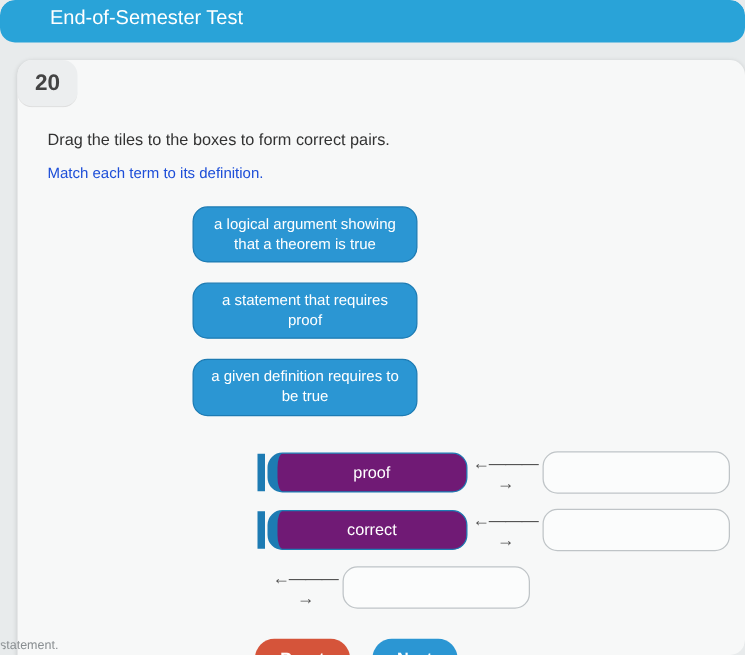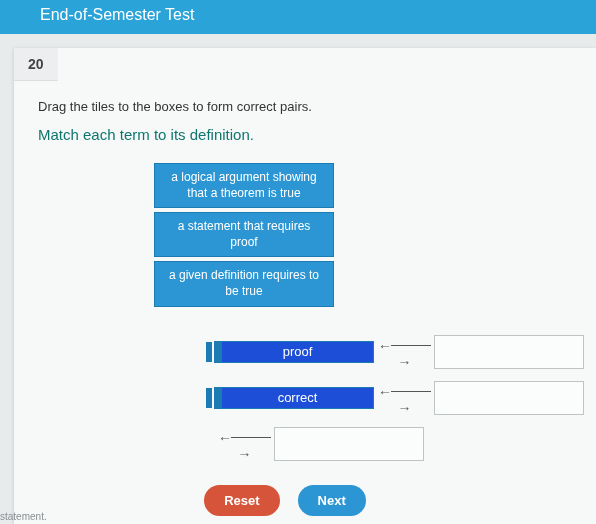--- a/index.html
+++ b/index.html
@@ -1,15 +1,15 @@
 <!DOCTYPE html>
 <html><head>
 <meta charset="utf-8">
 <style>
-  * { box-sizing: border-box; margin: 0; padding: 0; }
+  * { box-sizing: border-box; margin: 0; padding: 0; border-radius: 12px; }
   body {
     font-family: Arial, Helvetica, sans-serif;
     background: #e8ebec;
     width: 596px;
     height: 524px;
     overflow: hidden;
     position: relative;
   }
   .header {
     background: #29a3d8;
@@ -24,40 +24,40 @@
     width: 582px;
     min-height: 470px;
     box-shadow: 0 1px 4px rgba(0,0,0,0.15);
     position: relative;
     padding-bottom: 20px;
   }
   .qnum {
     background: #eceeef;
     display: inline-block;
     padding: 8px 14px;
-    font-size: 14px;
+    font-size: 18px;
     font-weight: bold;
     color: #444;
     border-bottom: 1px solid #ddd;
   }
   .instructions {
     padding: 18px 24px 6px 24px;
     font-size: 13px;
     color: #333;
   }
   .prompt {
     padding: 6px 24px 14px 24px;
-    font-size: 15px;
-    color: #0f766e;
+    font-size: 12px;
+    color: #1d4ed8;
   }
   .tiles-area {
     padding: 6px 0 10px 140px;
     display: flex;
     flex-wrap: wrap;
-    gap: 4px 18px;
+    gap: 16px 18px;
     width: 440px;
   }
   .tile {
     background: #2b96d3;
     color: #fff;
     border: 1px solid #1d7bb3;
     padding: 6px 10px;
     font-size: 12px;
     text-align: center;
     cursor: grab;
@@ -71,26 +71,26 @@
   .match-area {
     margin-top: 18px;
     padding-left: 200px;
   }
   .match-row {
     display: flex;
     align-items: center;
     margin-bottom: 12px;
   }
   .term-box {
-    background: #1d4ed8;
+    background: #701a75;
     color: #fff;
     border: 1px solid #1d7bb3;
     border-left: 8px solid #1d7bb3;
     width: 160px;
-    height: 22px;
+    height: 32px;
     font-size: 13px;
     display: flex;
     align-items: center;
     justify-content: center;
     position: relative;
   }
   .term-box::before {
     content: "";
     position: absolute;
     left: -16px;

